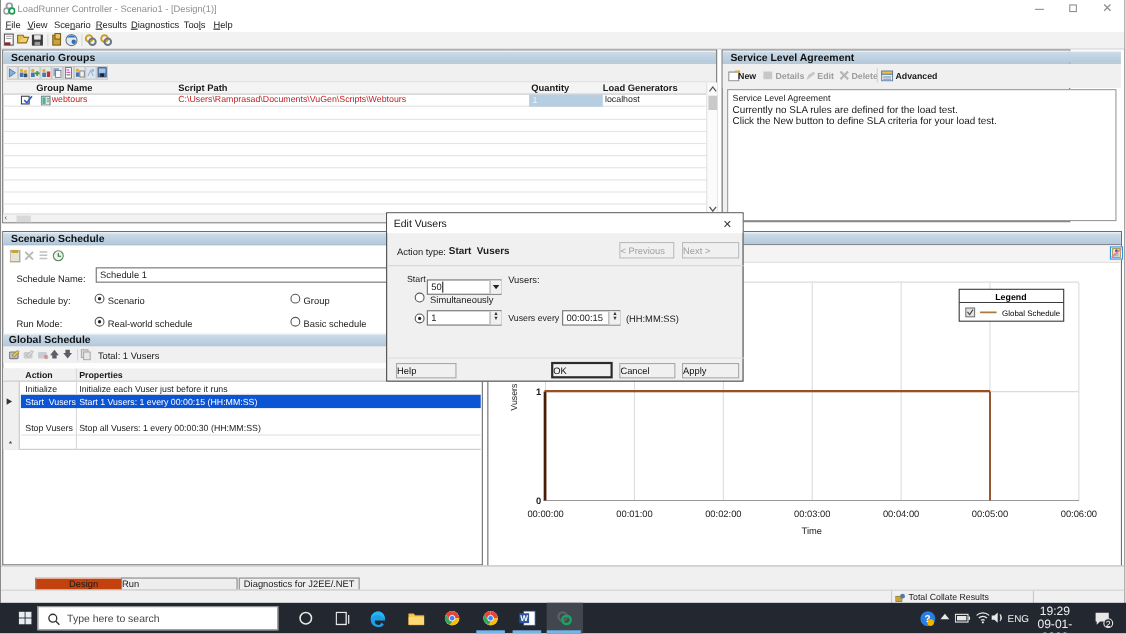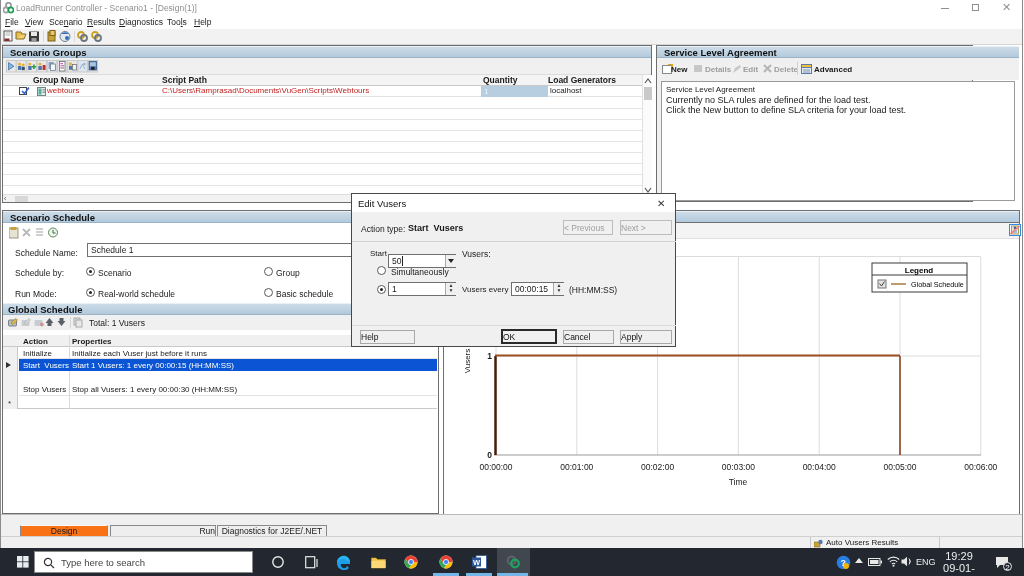--- a/index.html
+++ b/index.html
@@ -382,32 +382,32 @@
   </div>
   <div class="abs s8" style="left:217px;top:91px">(HH:MM:SS)</div>
   <div class="abs" style="left:0;top:131px;width:324px;height:1px;background:#dcdcdc"></div>
   <div class="btn" style="left:8px;top:136px;width:55px;height:14px;line-height:13px">Help</div>
   <div class="btn" style="left:149px;top:135px;width:56px;height:15px;line-height:13px;border:2px solid #2a2a2a">OK</div>
   <div class="btn" style="left:211px;top:136px;width:51px;height:14px;line-height:13px">Cancel</div>
   <div class="btn" style="left:268px;top:136px;width:52px;height:14px;line-height:13px">Apply</div>
 </div>
 
 <div class="abs" style="left:1px;top:514px;width:1021px;height:22px;background:#f0f0f0;border-top:1px solid #bbb">
-  <div class="abs" style="left:19px;top:10px;width:88px;height:12px;background:#f97316;border:1px solid #8a8a8a;border-top:1px solid #f8f8f8;font-size:8.5px;text-align:center;line-height:11px">Design</div>
-  <div class="abs" style="left:109px;top:10px;width:106px;height:12px;background:#eeeeee;border:1px solid #8a8a8a;font-size:8.5px;text-align:right;line-height:11px">Run</div>
+  <div class="abs" style="left:31px;top:10px;width:88px;height:12px;background:#c2410c;border:1px solid #8a8a8a;border-top:1px solid #f8f8f8;font-size:8.5px;text-align:center;line-height:11px">Design</div>
+  <div class="abs" style="left:109px;top:10px;width:106px;height:12px;background:#eeeeee;border:1px solid #8a8a8a;font-size:8.5px;text-align:left;line-height:11px">Run</div>
   <div class="abs" style="left:216px;top:10px;width:110px;height:12px;background:#eeeeee;border:1px solid #8a8a8a;font-size:8.5px;text-align:center;line-height:11px">Diagnostics for J2EE/.NET</div>
 </div>
 
 <div class="abs" style="left:1px;top:536px;width:1021px;height:12px;background:#f0f0f0;border-top:1px solid #d0d0d0;font-size:8px">
   <span class="abs" style="left:809px;top:0;width:1px;height:12px;background:#c8c8c8"></span>
   <svg class="abs" style="left:813px;top:2px" width="9" height="9" viewBox="0 0 9 9">
       <rect x="0" y="3" width="6" height="5" fill="#caa23a" stroke="#776015" stroke-width="0.5"></rect>
       <circle cx="6.5" cy="3" r="2.2" fill="#5577aa"></circle>
     </svg>
-  <span class="abs" style="left:825px;top:1px">Auto Vusers Results</span>
+  <span class="abs" style="left:825px;top:1px">Total Collate Results</span>
   <span class="abs" style="left:938px;top:0;width:1px;height:12px;background:#c8c8c8"></span>
 </div>
 
 <div class="abs" id="taskbar" style="left:0;top:548px;width:1024px;height:28px;background:#232830">
 
   <svg class="abs" style="left:17px;top:8px" width="12" height="12" viewBox="0 0 12 12">
     <rect x="0" y="0" width="5.4" height="5.4" fill="#e9edf1"></rect>
       <rect x="6.2" y="0" width="5.4" height="5.4" fill="#e9edf1"></rect>
     <rect x="0" y="6.2" width="5.4" height="5.4" fill="#e9edf1"></rect>
       <rect x="6.2" y="6.2" width="5.4" height="5.4" fill="#e9edf1"></rect>

